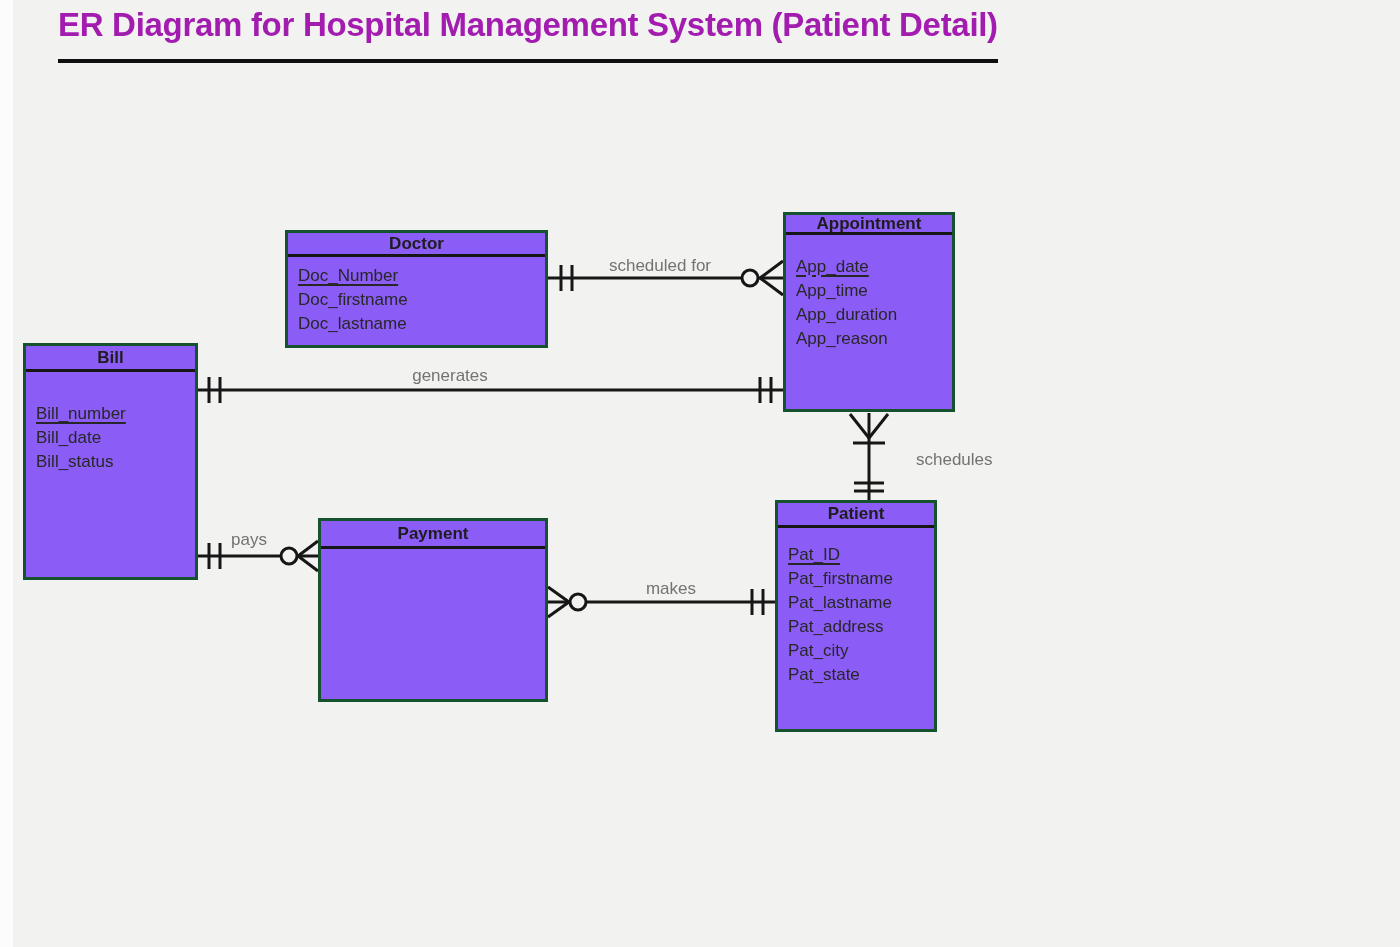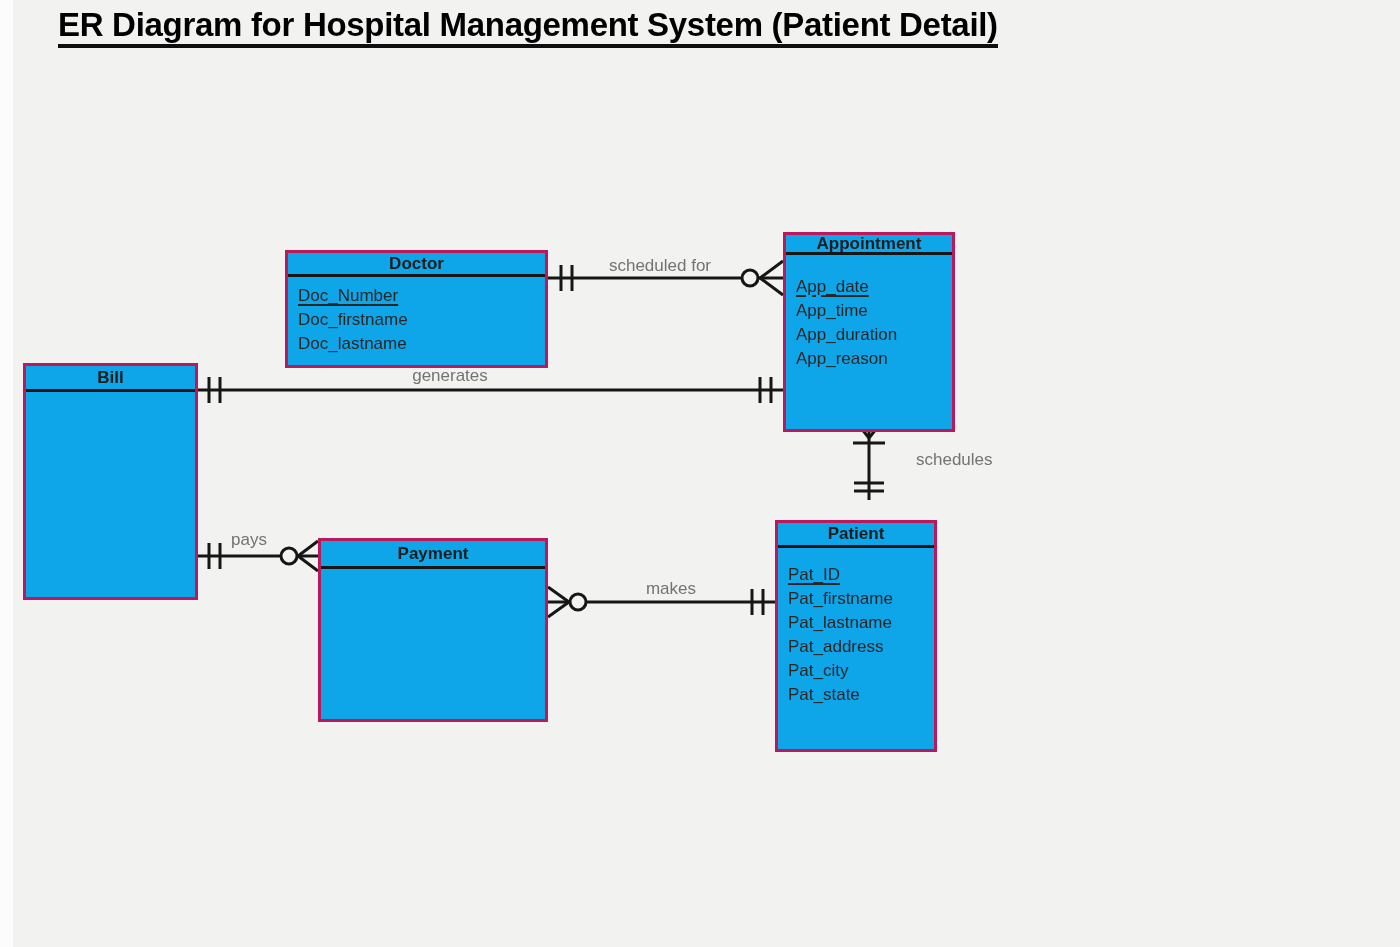--- a/index.html
+++ b/index.html
@@ -2,28 +2,28 @@
 <html><head>
 <meta charset="utf-8">
 <style>
   * { margin:0; padding:0; box-sizing:border-box; }
   html,body { background:#ffffff; }
   body { font-family:"Liberation Sans", sans-serif; }
   .canvas { position:relative; width:1400px; height:947px; background:#f2f2f0; overflow:hidden; }
   .left-strip { position:absolute; left:0; top:0; width:13px; height:947px; background:#fcfcfc; }
   .page-title {
     position:absolute; left:58px; top:6px;
-    font-size:33px; font-weight:bold; color:#000000;
+    font-size:33px; font-weight:bold; color:#a21caf;
     letter-spacing:-0.3px; white-space:nowrap;
-    border-bottom:4px solid #0f0f0f; padding-bottom:0;
+    border-bottom:4px solid #0f0f0f; padding-bottom:15px;
   }
   svg.wires { position:absolute; left:0; top:0; width:1400px; height:947px; }
   svg.wires path, svg.wires line { stroke:#161616; stroke-width:3; fill:none; }
   svg.wires circle { stroke:#161616; stroke-width:3; fill:#f2f2f0; }
-  .entity { position:absolute; border:3px solid #be185d; background:#0ea5e9;margin-top:20px; }
+  .entity { position:absolute; border:3px solid #14532d; background:#8b5cf6; }
   .entity-header {
     display:flex; align-items:center; justify-content:center;
     border-bottom:3px solid #161616;
     font-size:17px; font-weight:bold; color:#1d1d1d;
   }
   .attrs { padding-left:10px; padding-right:6px; font-size:17px; color:#272727; }
   .attr { line-height:24px; white-space:nowrap; }
   .attr.pk { text-decoration:underline; text-underline-offset:3px; text-decoration-thickness:2px; }
   .rel-label {
     position:absolute; font-size:17px; color:#737373;
@@ -125,20 +125,25 @@
     <div class="attrs" style="padding-top:20px;">
       <div class="attr pk">App_date</div>
       <div class="attr">App_time</div>
       <div class="attr">App_duration</div>
       <div class="attr">App_reason</div>
     </div>
   </div>
 
   <div class="entity" style="left:23px; top:343px; width:175px; height:237px;">
     <div class="entity-header" style="height:26px;">Bill</div>
+    <div class="attrs" style="padding-top:30px;">
+      <div class="attr pk">Bill_number</div>
+      <div class="attr">Bill_date</div>
+      <div class="attr">Bill_status</div>
+    </div>
   </div>
 
   <div class="entity" style="left:318px; top:518px; width:230px; height:184px;">
     <div class="entity-header" style="height:28px;">Payment</div>
   </div>
 
   <div class="entity" style="left:775px; top:500px; width:162px; height:232px;">
     <div class="entity-header" style="height:25px;">Patient</div>
     <div class="attrs" style="padding-top:15px;">
       <div class="attr pk">Pat_ID</div>

